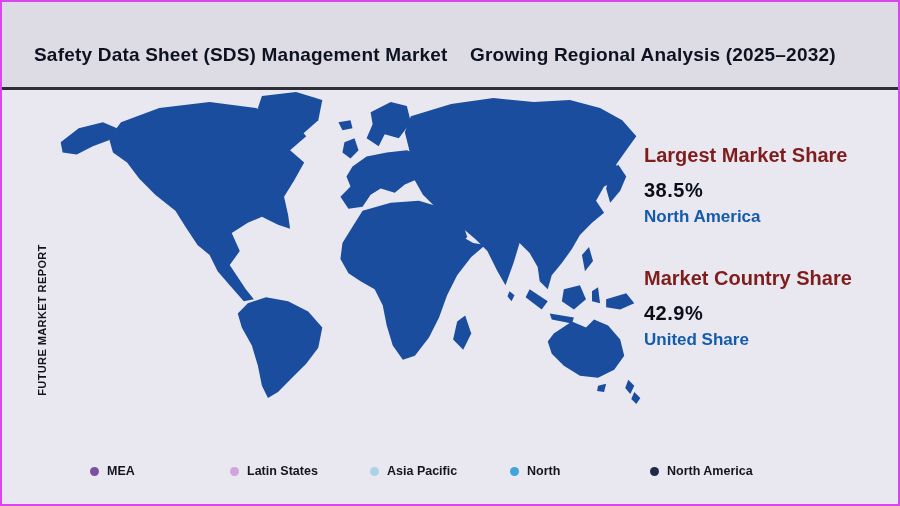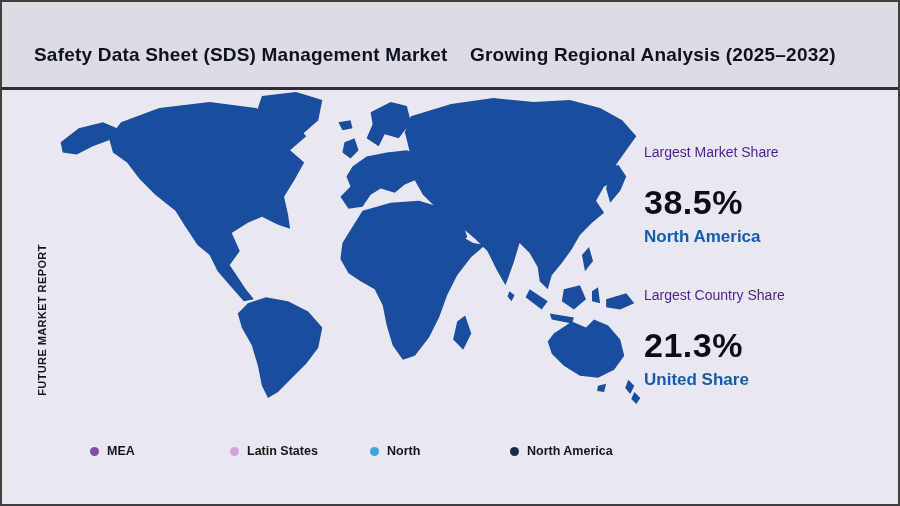--- a/index.html
+++ b/index.html
@@ -1,43 +1,43 @@
 <!DOCTYPE html>
 <html><head>
 <meta charset="utf-8">
 <style>
   html,body{margin:0;padding:0;background:#cfcfd6;}
   .frame{
     position:relative;width:900px;height:506px;box-sizing:border-box;
-    background:#e9e8f0;border:2px solid #404040;overflow:hidden;
+    background:#e9e8f0;border:2px solid #d946ef;overflow:hidden;
     font-family:"Liberation Sans","DejaVu Sans",sans-serif;color:#10131f;
   }
   .top-band{
     position:absolute;left:0;top:0;width:100%;height:88px;
     background:#dddce4;border-bottom:3px solid #2e2e36;box-sizing:border-box;
   }
   .title{
     position:absolute;top:42px;font-size:19px;font-weight:700;color:#0e1220;
     white-space:nowrap;letter-spacing:0.2px;
   }
   .title-left{left:32px;}
   .title-right{left:468px;text-align:right;}
   .watermark{
     position:absolute;left:-43px;top:310px;width:170px;height:16px;
     transform:rotate(-90deg);text-align:center;
     font-size:11px;font-weight:700;letter-spacing:0.4px;color:#141420;
     white-space:nowrap;
   }
   .world-map{position:absolute;left:56px;top:90px;width:590px;height:314px;}
   .stats{position:absolute;left:642px;top:142px;width:246px;}
-  .stat-label{font-size:14px;font-weight:400;color:#4c1d95;}
+  .stat-label{font-size:20px;font-weight:700;color:#7f1d1d;}
   .stat-label.second{margin-top:40px;}
-  .stat-value{font-size:34px;font-weight:800;color:#0b0e1a;margin-top:23px;letter-spacing:0.5px;}
+  .stat-value{font-size:20px;font-weight:800;color:#0b0e1a;margin-top:12px;letter-spacing:0.5px;}
   .stat-region{font-size:17px;font-weight:700;color:#155bac;margin-top:5px;}
-  .legend{position:absolute;left:88px;top:442px;display:flex;}
+  .legend{position:absolute;left:88px;top:462px;display:flex;}
   .legend-item{display:flex;align-items:center;width:140px;}
   .dot{width:9px;height:9px;border-radius:50%;margin-right:8px;flex:0 0 auto;}
   .legend-label{font-size:12.5px;font-weight:700;color:#15151c;white-space:nowrap;}
 </style>
 </head>
 <body>
 
 <div class="frame">
 
   <div class="top-band">
@@ -74,33 +74,37 @@
       <path d="M566,286 L572,292 L568,300 L563,294 Z"></path>
       <path d="M572,298 L578,304 L574,310 L569,305 Z"></path>
     </g>
   </svg>
 
   <div class="stats">
     <div class="stat-label">Largest Market Share</div>
     <div class="stat-value">38.5%</div>
     <div class="stat-region">North America</div>
 
-    <div class="stat-label second">Largest Country Share</div>
-    <div class="stat-value">21.3%</div>
+    <div class="stat-label second">Market Country Share</div>
+    <div class="stat-value">42.9%</div>
     <div class="stat-region">United Share</div>
   </div>
 
   <div class="legend">
     <div class="legend-item">
       <span class="dot" style="background-color: rgb(126, 79, 160);"></span>
       <span class="legend-label">MEA</span>
     </div>
     <div class="legend-item">
       <span class="dot" style="background-color: rgb(207, 163, 220);"></span>
       <span class="legend-label">Latin States</span>
+    </div>
+    <div class="legend-item">
+      <span class="dot" style="background-color: rgb(171, 211, 232);"></span>
+      <span class="legend-label">Asia Pacific</span>
     </div>
     <div class="legend-item">
       <span class="dot" style="background-color: rgb(63, 163, 220);"></span>
       <span class="legend-label">North</span>
     </div>
     <div class="legend-item">
       <span class="dot" style="background-color: rgb(31, 42, 74);"></span>
       <span class="legend-label">North America</span>
     </div>
   </div>

